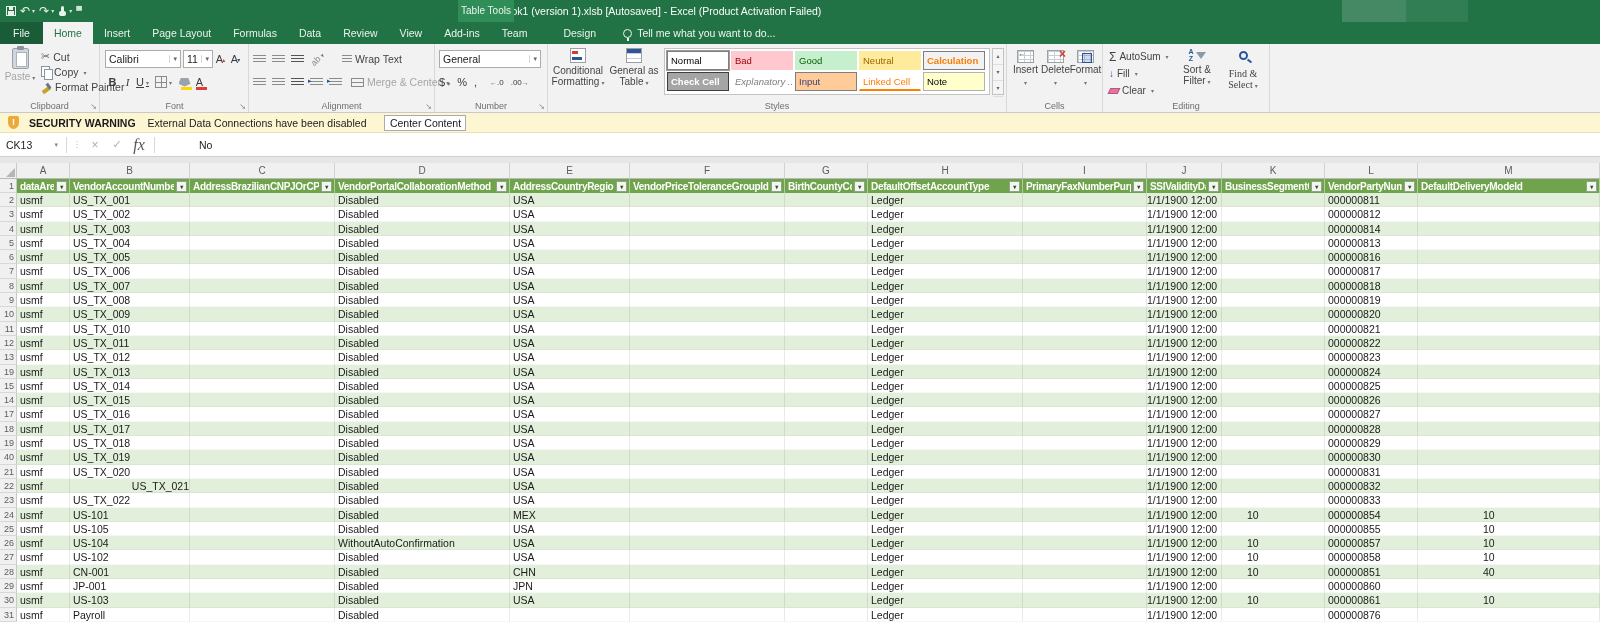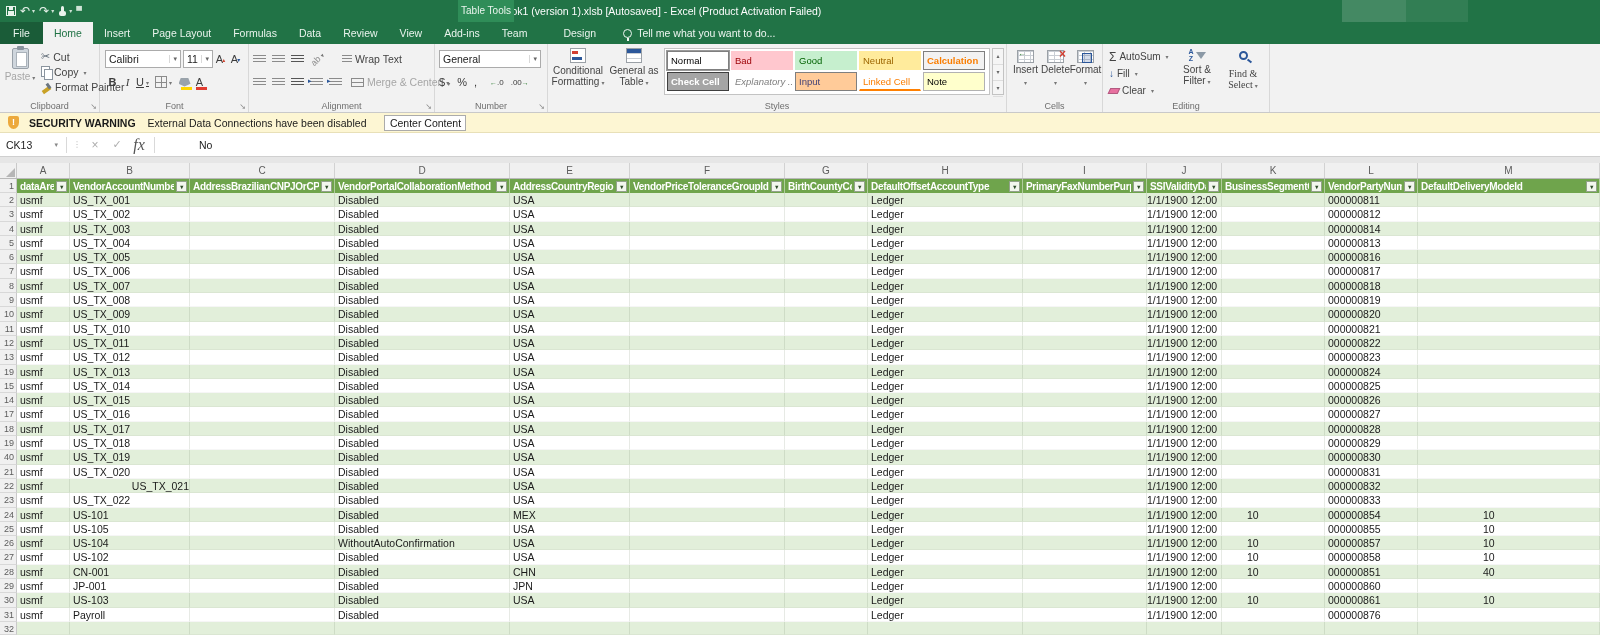--- a/index.html
+++ b/index.html
@@ -980,32 +980,16 @@
           <div class="gcell" style="width: 120px;"></div>
           <div class="gcell" style="width: 155px;"></div>
           <div class="gcell" style="width: 83px;"></div>
           <div class="gcell" style="width: 155px;">Ledger</div>
           <div class="gcell" style="width: 124px;"></div>
           <div class="gcell right" style="width: 75px;">1/1/1900 12:00</div>
           <div class="gcell ind-k" style="width: 103px;"></div>
           <div class="gcell" style="width: 93px;">000000876</div>
           <div class="gcell ind-m" style="width: 182px;"></div>
         </div>
-        <div class="grow band" style="height: 13px;">
-          <div class="gutter" style="line-height: 14px;">32</div>
-          <div class="gcell" style="width: 53px;"></div>
-          <div class="gcell" style="width: 120px;"></div>
-          <div class="gcell" style="width: 145px;"></div>
-          <div class="gcell" style="width: 175px;"></div>
-          <div class="gcell" style="width: 120px;"></div>
-          <div class="gcell" style="width: 155px;"></div>
-          <div class="gcell" style="width: 83px;"></div>
-          <div class="gcell" style="width: 155px;"></div>
-          <div class="gcell" style="width: 124px;"></div>
-          <div class="gcell right" style="width: 75px;"></div>
-          <div class="gcell ind-k" style="width: 103px;"></div>
-          <div class="gcell" style="width: 93px;"></div>
-          <div class="gcell ind-m" style="width: 182px;"></div>
-        </div>
       </div>
   </div>
 
 </div>
 
 </body></html>

